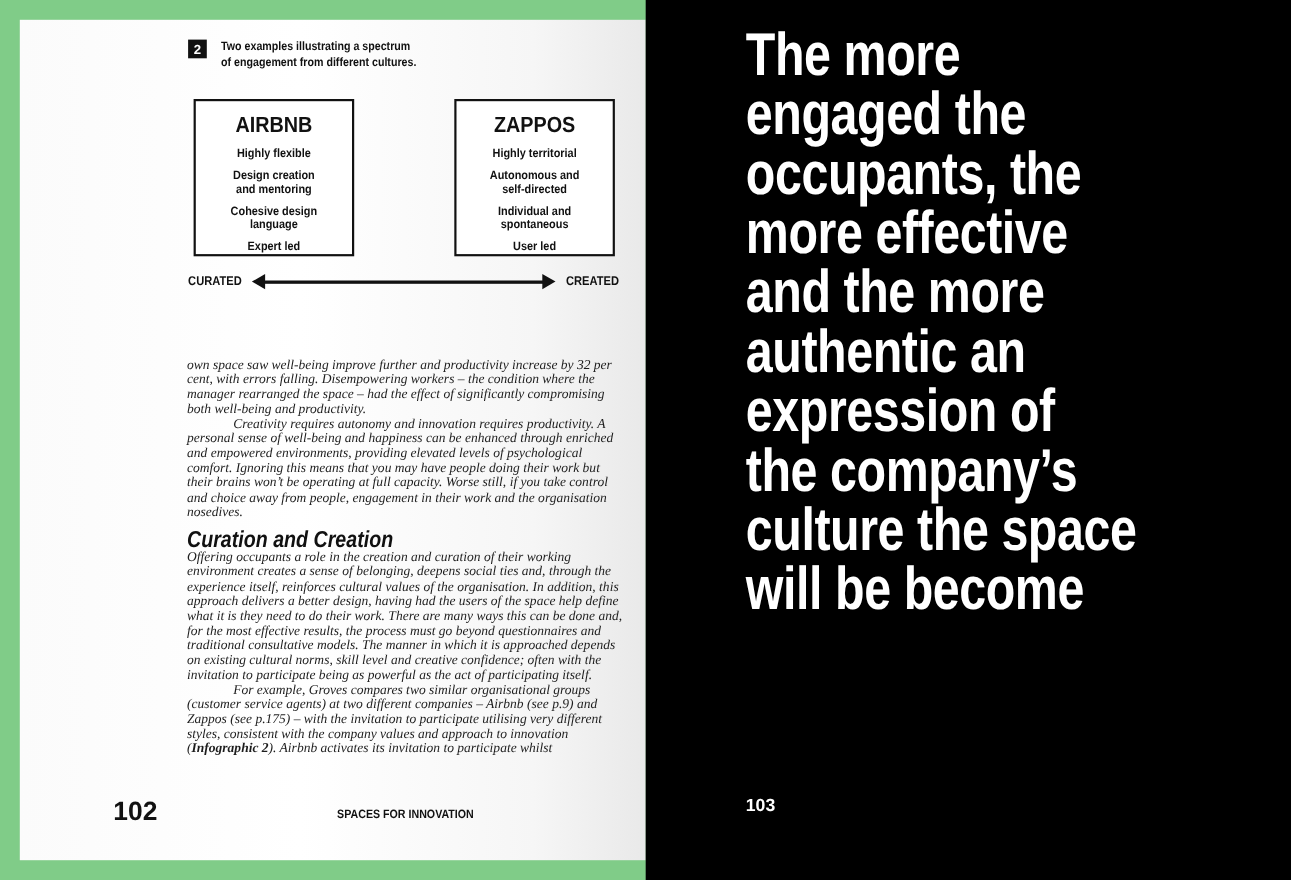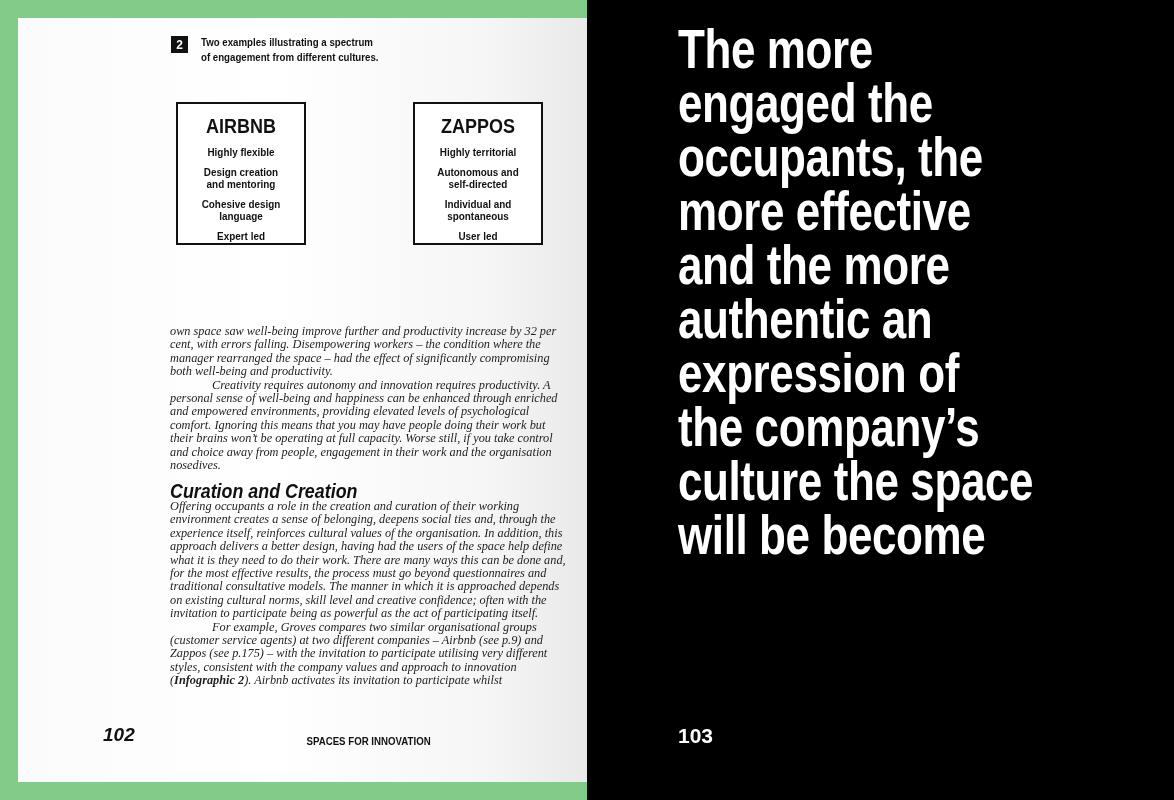--- a/index.html
+++ b/index.html
@@ -32,22 +32,22 @@
   }
   .caption-text {
     margin-left: 13px;
     font-weight: bold; font-size: 11px; line-height: 15px;
     color: #111; white-space: pre-line;
     transform: scaleX(0.88); transform-origin: 0 0;
   }
 
   .boxes-row { position: absolute; left: 158px; top: 72px; width: 401px; }
   .info-box {
-    position: absolute; top: 12px;
-    width: 130px; height: 143px;
+    position: absolute; top: 0;
+    width: 146px; height: 143px;
     border: 2.5px solid #111; background: #fff;
     box-sizing: border-box;
   }
   .info-box.box-a { left: 0; }
   .info-box.box-b { left: 237px; }
   .box-inner {
     width: 100%; text-align: center;
     transform: scaleX(0.9); transform-origin: 50% 0;
   }
   .box-title {
@@ -92,21 +92,21 @@
   .body-text p.indent { text-indent: 42px; }
   .body-text h2 {
     font-family: "Liberation Sans", sans-serif;
     font-weight: bold; font-size: 21px; color: #111;
     margin: 12px 0 2px 0;
     transform: scaleX(0.85); transform-origin: 0 50%;
   }
 
   .footer-left-num {
     position: absolute; left: 85px; top: 706px;
-    font-weight: bold; font-size: 19px; color: #111; font-style: italic;
+    font-weight: bold; font-size: 24px; color: #111;
   }
   .footer-left-running {
     position: absolute; left: 152px; top: 713px; width: 397px;
     text-align: center;
     text-decoration: underline;
   }
   .running-inner {
     font-weight: bold; font-size: 11px; color: #111;
     display: inline-block;
     transform: scaleX(0.88); transform-origin: 50% 0;
@@ -127,21 +127,21 @@
     position: absolute; left: 91px; top: 22px;
     margin: 0;
     font-weight: bold; font-size: 55px; line-height: 54px;
     letter-spacing: -0.5px;
     color: #ffffff; white-space: pre-line;
     transform: scaleX(0.8); transform-origin: 0 0;
     width: 600px;
   }
   .footer-right-num {
     position: absolute; left: 91px; top: 724px;
-    font-weight: bold; font-size: 21px; color: #fff;
+    font-weight: bold; font-size: 16px; color: #fff;
   }
   .footer-right-running {
     position: absolute; left: 91px; top: 731px; width: 480px;
     text-align: center;
   }
   .footer-right-running .running-inner { color: #fff; }
 </style>
 </head>
 <body>
 
@@ -173,20 +173,25 @@
           <div class="box-item">Highly territorial</div>
           <div class="box-item">Autonomous and
 self-directed</div>
           <div class="box-item">Individual and
 spontaneous</div>
           <div class="box-item">User led</div>
         </div>
       </div>
     </div>
 
+    <div class="axis-row">
+      <span class="axis-label l">CURATED</span>
+      <div class="axis-arrow"></div>
+      <span class="axis-label r">CREATED</span>
+    </div>
 
     <div class="body-text">
       <p>own space saw well-being improve further and productivity increase by 32 per cent, with errors falling. Disempowering workers – the condition where the manager rearranged the space – had the effect of significantly compromising both well-being and productivity.</p>
       <p class="indent">Creativity requires autonomy and innovation requires productivity. A personal sense of well-being and happiness can be enhanced through enriched and empowered environments, providing elevated levels of psychological comfort. Ignoring this means that you may have people doing their work but their brains won’t be operating at full capacity. Worse still, if you take control and choice away from people, engagement in their work and the organisation nosedives.</p>
       <h2>Curation and Creation</h2>
       <p>Offering occupants a role in the creation and curation of their working environment creates a sense of belonging, deepens social ties and, through the experience itself, reinforces cultural values of the organisation. In addition, this approach delivers a better design, having had the users of the space help define what it is they need to do their work. There are many ways this can be done and, for the most effective results, the process must go beyond questionnaires and traditional consultative models. The manner in which it is approached depends on existing cultural norms, skill level and creative confidence; often with the invitation to participate being as powerful as the act of participating itself.</p>
       <p class="indent"><span>For example, Groves compares two similar organisational groups (customer service agents) at two different companies – Airbnb (see p.9) and Zappos (see p.175) – with the invitation to participate utilising very different styles, consistent with the company values and approach to innovation (</span><strong>Infographic 2</strong><span>). Airbnb activates its invitation to participate whilst</span></p>
     </div>
 
     <div class="footer-left-num">102</div>

